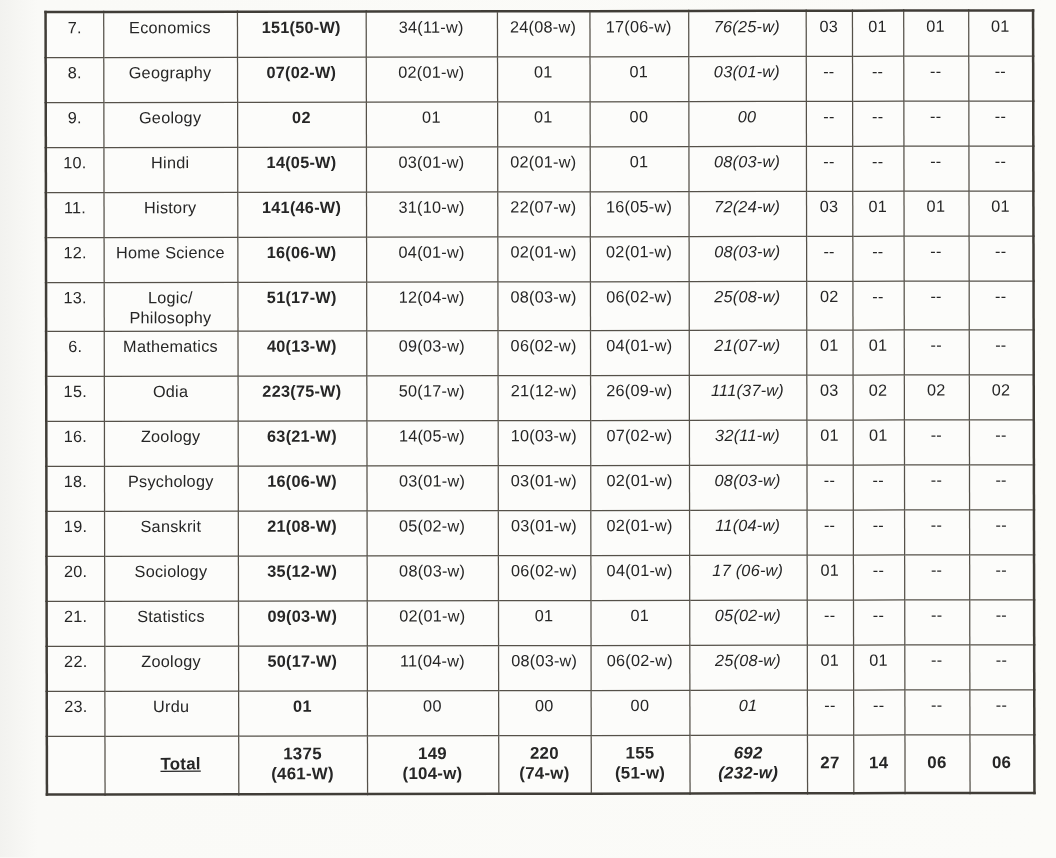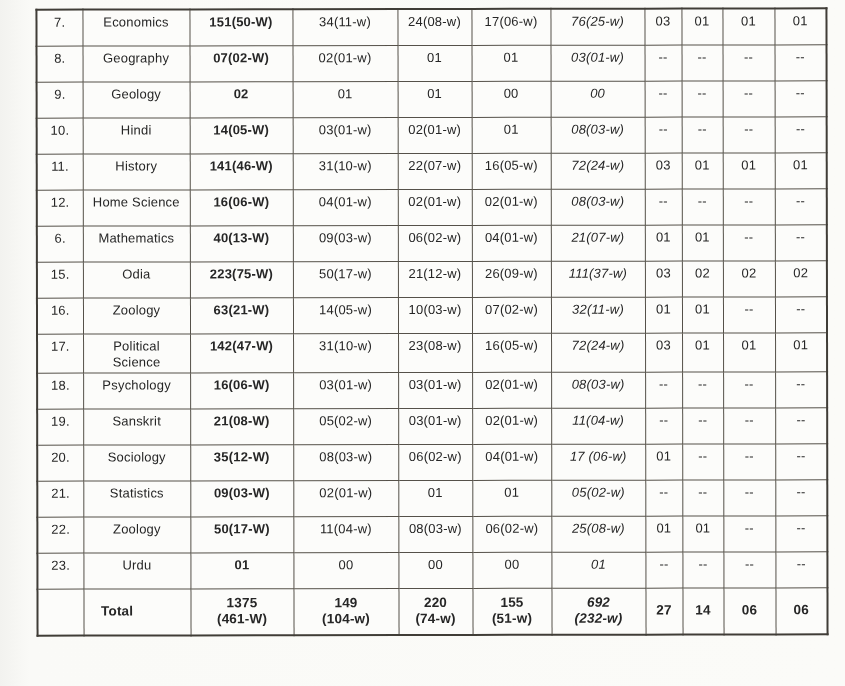--- a/index.html
+++ b/index.html
@@ -51,21 +51,21 @@
   tr.data-row:nth-child(17) { height: 28px; }
   tr.total-row { height: 46px; }
   tr.total-row td {
     font-weight: bold;
     font-size: 13.5px;
     vertical-align: middle;
     white-space: pre-line;
     line-height: 1.2;
     padding-top: 2px;
   }
-  tr.total-row td.c1 { text-align: left; padding-left: 17px; }
+  tr.total-row td.c1 { text-align: center; padding-left: 17px; text-decoration: underline; }
   tr.total-row td.c3 { padding-top: 2px; }
 </style>
 </head>
 <body>
 
 <div class="paper"></div>
 
 <table class="subjects">
   <colgroup>
     <col style="width:46px">
@@ -153,20 +153,34 @@
         <td class="c3">04(01-w)</td>
         <td class="c4">02(01-w)</td>
         <td class="c5">02(01-w)</td>
         <td class="c6">08(03-w)</td>
         <td class="c7">--</td>
         <td class="c8">--</td>
         <td class="c9">--</td>
         <td class="c10">--</td>
       </tr>
       <tr class="data-row">
+        <td class="c0">13.</td>
+        <td class="c1">Logic/
+Philosophy</td>
+        <td class="c2">51(17-W)</td>
+        <td class="c3">12(04-w)</td>
+        <td class="c4">08(03-w)</td>
+        <td class="c5">06(02-w)</td>
+        <td class="c6">25(08-w)</td>
+        <td class="c7">02</td>
+        <td class="c8">--</td>
+        <td class="c9">--</td>
+        <td class="c10">--</td>
+      </tr>
+      <tr class="data-row">
         <td class="c0">6.</td>
         <td class="c1">Mathematics</td>
         <td class="c2">40(13-W)</td>
         <td class="c3">09(03-w)</td>
         <td class="c4">06(02-w)</td>
         <td class="c5">04(01-w)</td>
         <td class="c6">21(07-w)</td>
         <td class="c7">01</td>
         <td class="c8">01</td>
         <td class="c9">--</td>
@@ -190,34 +204,20 @@
         <td class="c1">Zoology</td>
         <td class="c2">63(21-W)</td>
         <td class="c3">14(05-w)</td>
         <td class="c4">10(03-w)</td>
         <td class="c5">07(02-w)</td>
         <td class="c6">32(11-w)</td>
         <td class="c7">01</td>
         <td class="c8">01</td>
         <td class="c9">--</td>
         <td class="c10">--</td>
-      </tr>
-      <tr class="data-row">
-        <td class="c0">17.</td>
-        <td class="c1">Political
-Science</td>
-        <td class="c2">142(47-W)</td>
-        <td class="c3">31(10-w)</td>
-        <td class="c4">23(08-w)</td>
-        <td class="c5">16(05-w)</td>
-        <td class="c6">72(24-w)</td>
-        <td class="c7">03</td>
-        <td class="c8">01</td>
-        <td class="c9">01</td>
-        <td class="c10">01</td>
       </tr>
       <tr class="data-row">
         <td class="c0">18.</td>
         <td class="c1">Psychology</td>
         <td class="c2">16(06-W)</td>
         <td class="c3">03(01-w)</td>
         <td class="c4">03(01-w)</td>
         <td class="c5">02(01-w)</td>
         <td class="c6">08(03-w)</td>
         <td class="c7">--</td>

